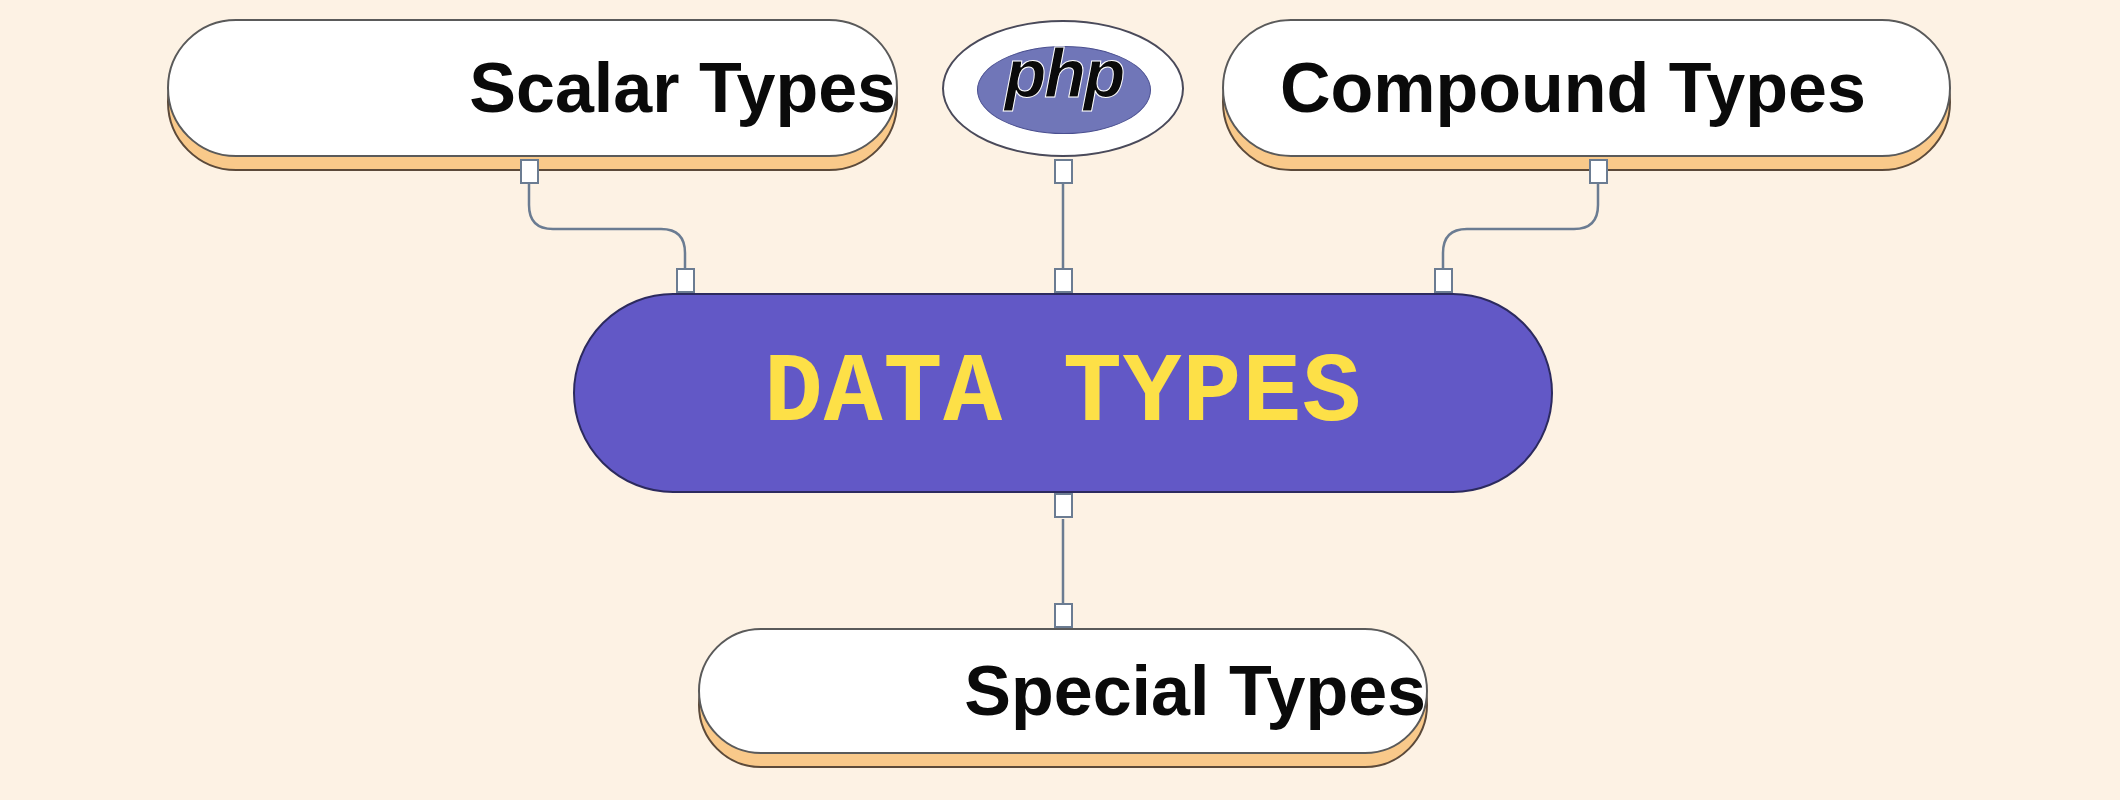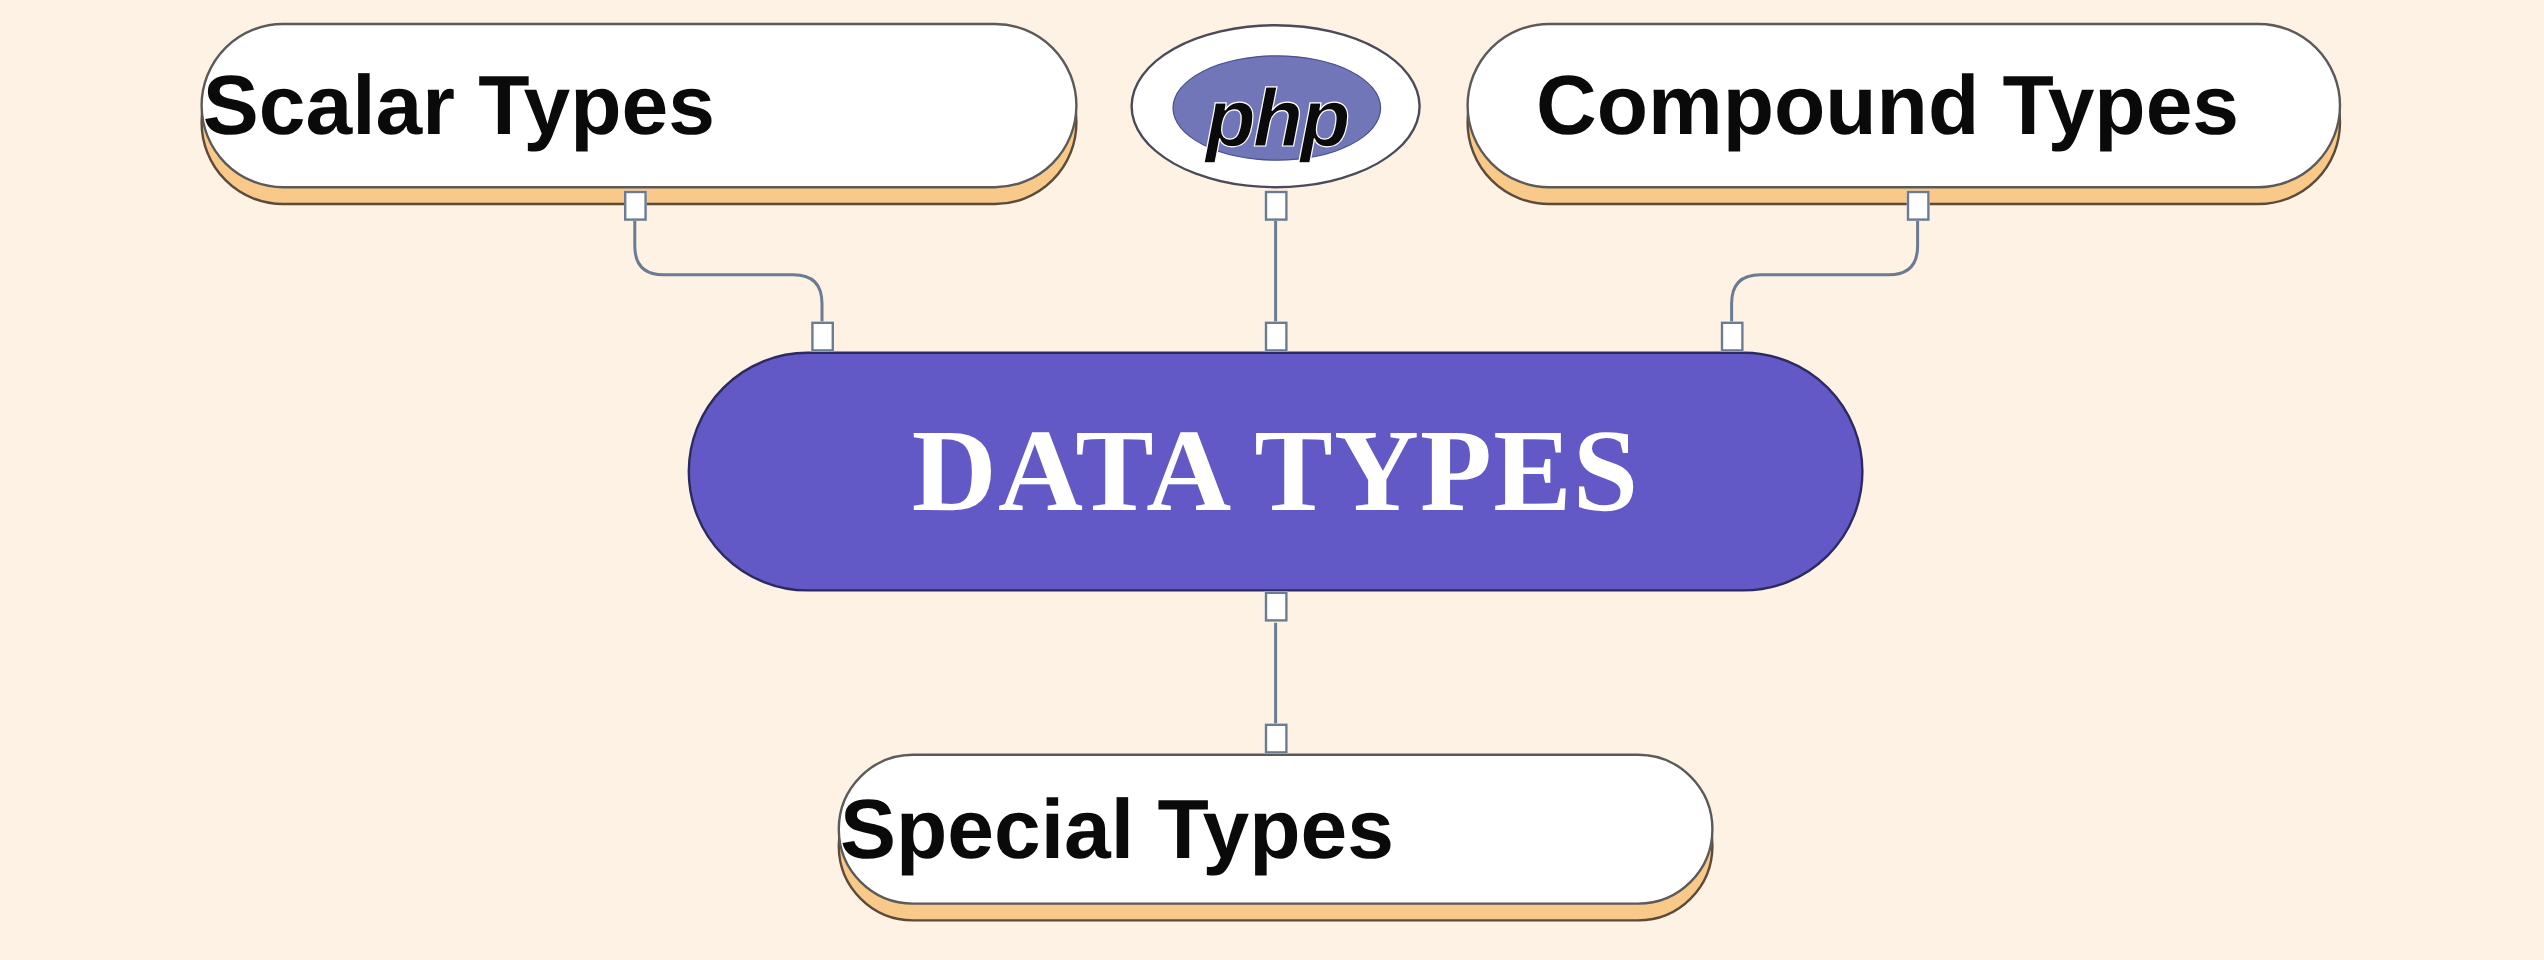--- a/index.html
+++ b/index.html
@@ -18,66 +18,66 @@
       border: 2px solid #5c4a3a;
       border-radius: 80px;
       box-sizing: border-box;
     }
     .pill {
       position: absolute; left: 0; right: 0; top: 0; bottom: 14px;
       background: #ffffff;
       border: 2px solid #5a5a5a;
       border-radius: 80px;
       box-sizing: border-box;
-      display: flex; align-items: center; justify-content: flex-start;
+      display: flex; align-items: center; justify-content: flex-end;
     }
     .pill-label {
       font-family: "Liberation Sans", "DejaVu Sans", sans-serif;
       font-weight: bold;
       font-size: 70px;
       color: #0a0a0a;
       letter-spacing: 0px;
       white-space: nowrap;
     }
 
     .center-node {
       position: absolute;
       left: 573px; top: 293px; width: 980px; height: 200px;
       background: #6258c6;
       border: 2px solid #2c2a5e;
       border-radius: 100px;
       box-sizing: border-box;
       display: flex; align-items: center; justify-content: center;
     }
     .center-label {
-      font-family: Liberation Serif, serif;
+      font-family: Liberation Mono, monospace;
       font-weight: bold;
       font-size: 98px;
-      color: #ffffff;
+      color: #fde047;
       white-space: nowrap;
       letter-spacing: 1px;
       text-align: right;
     }
 
     .php-outer {
       position: absolute;
       left: 942px; top: 20px; width: 242px; height: 137px;
       background: #ffffff;
       border: 2px solid #4a4a5a;
       border-radius: 50%;
       box-sizing: border-box;
     }
     .php-inner {
       position: absolute;
       left: 33px; top: 24px; width: 174px; height: 88px;
       background: #7076b8;
       border: 1px solid #4a4f8f;
       border-radius: 50%;
       box-sizing: border-box;
-      display: flex; align-items: flex-end; justify-content: center;
+      display: flex; align-items: flex-start; justify-content: center;
     }
     .php-text {
       font-family: "Liberation Sans", "DejaVu Sans", sans-serif;
       font-style: italic;
       font-weight: bold;
       font-size: 68px;
       color: #0a0a0a;
       line-height: 1;
       margin-top: -8px;
       -webkit-text-stroke: 1px #ffffff;

